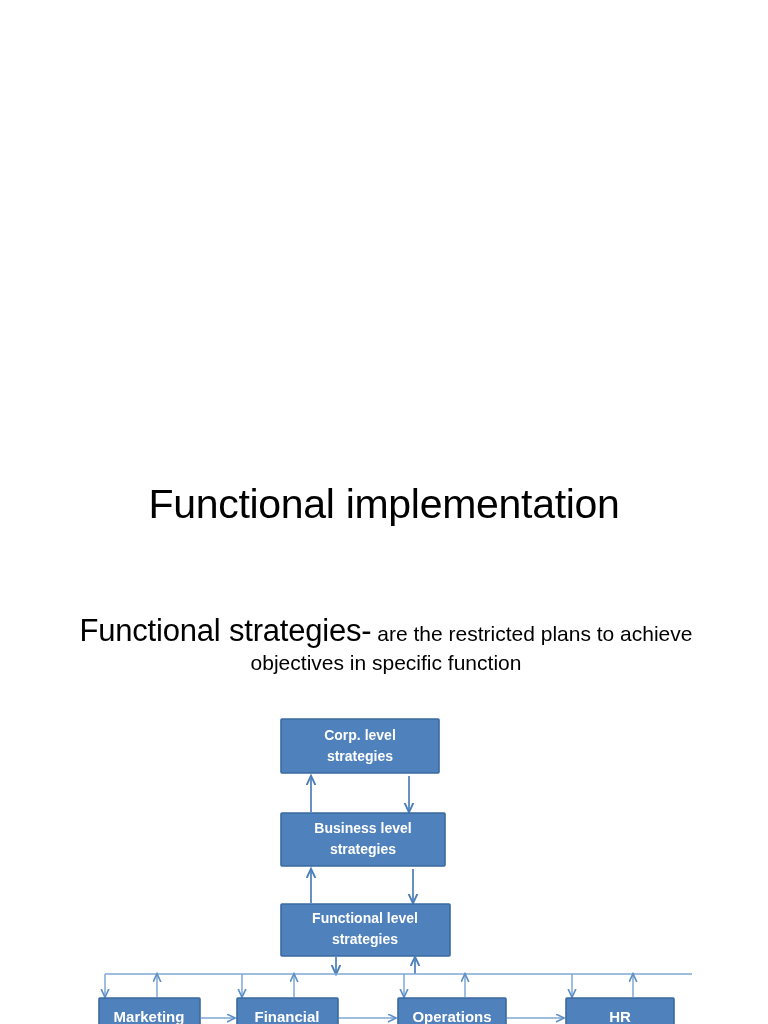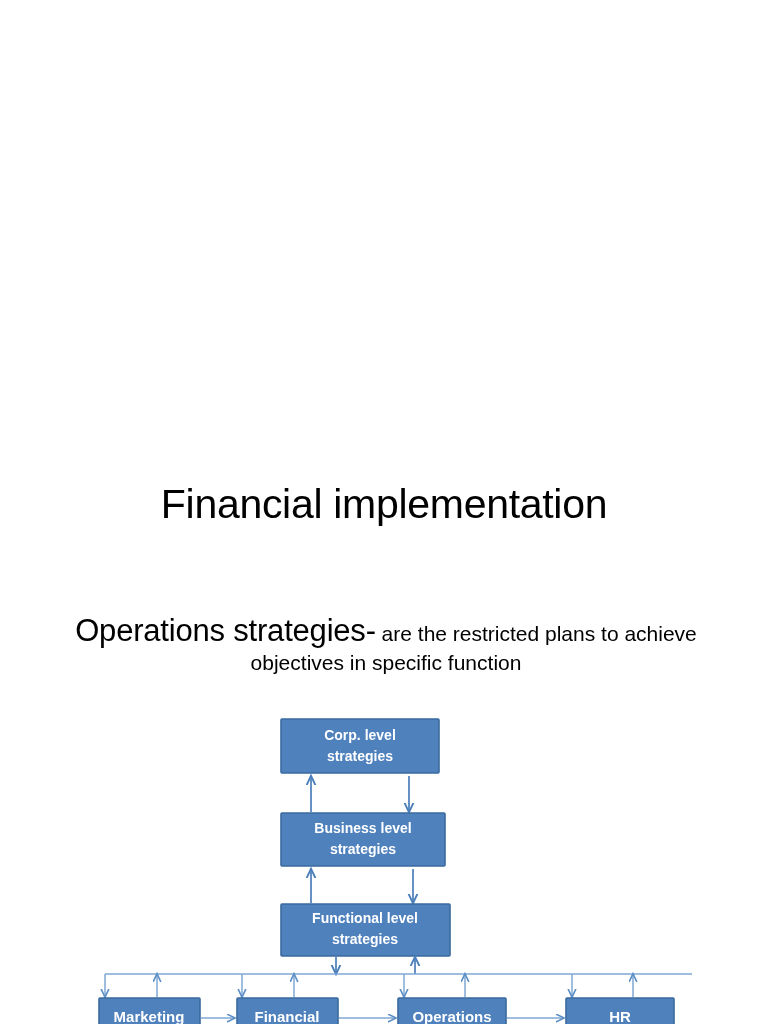--- a/index.html
+++ b/index.html
@@ -103,24 +103,24 @@
   .conn.thin {
     stroke: #7FA8D4;
     stroke-width: 1.5;
   }
 </style>
 </head>
 <body>
 
 <div id="slide">
 
-  <div class="slide-title">Financial implementation</div>
+  <div class="slide-title">Functional implementation</div>
 
   <div class="lead-block">
-    <span class="lead-strong">Operations strategies-</span><span class="lead-rest"> are the restricted plans to achieve objectives in specific function</span>
+    <span class="lead-strong">Functional strategies-</span><span class="lead-rest"> are the restricted plans to achieve objectives in specific function</span>
   </div>
 
 
   <div id="chart">
     <svg viewBox="0 0 768 324" xmlns="http://www.w3.org/2000/svg">
       <defs>
         <marker id="arrow" markerWidth="7" markerHeight="7" refX="5.4" refY="3" orient="auto" markerUnits="strokeWidth">
           <path d="M0,0.4 L5.6,3 L0,5.6" fill="none" stroke="#4A7EBB" stroke-width="1.1"></path>
         </marker>
         <marker id="arrowlight" markerWidth="7" markerHeight="7" refX="5.4" refY="3" orient="auto" markerUnits="strokeWidth">

